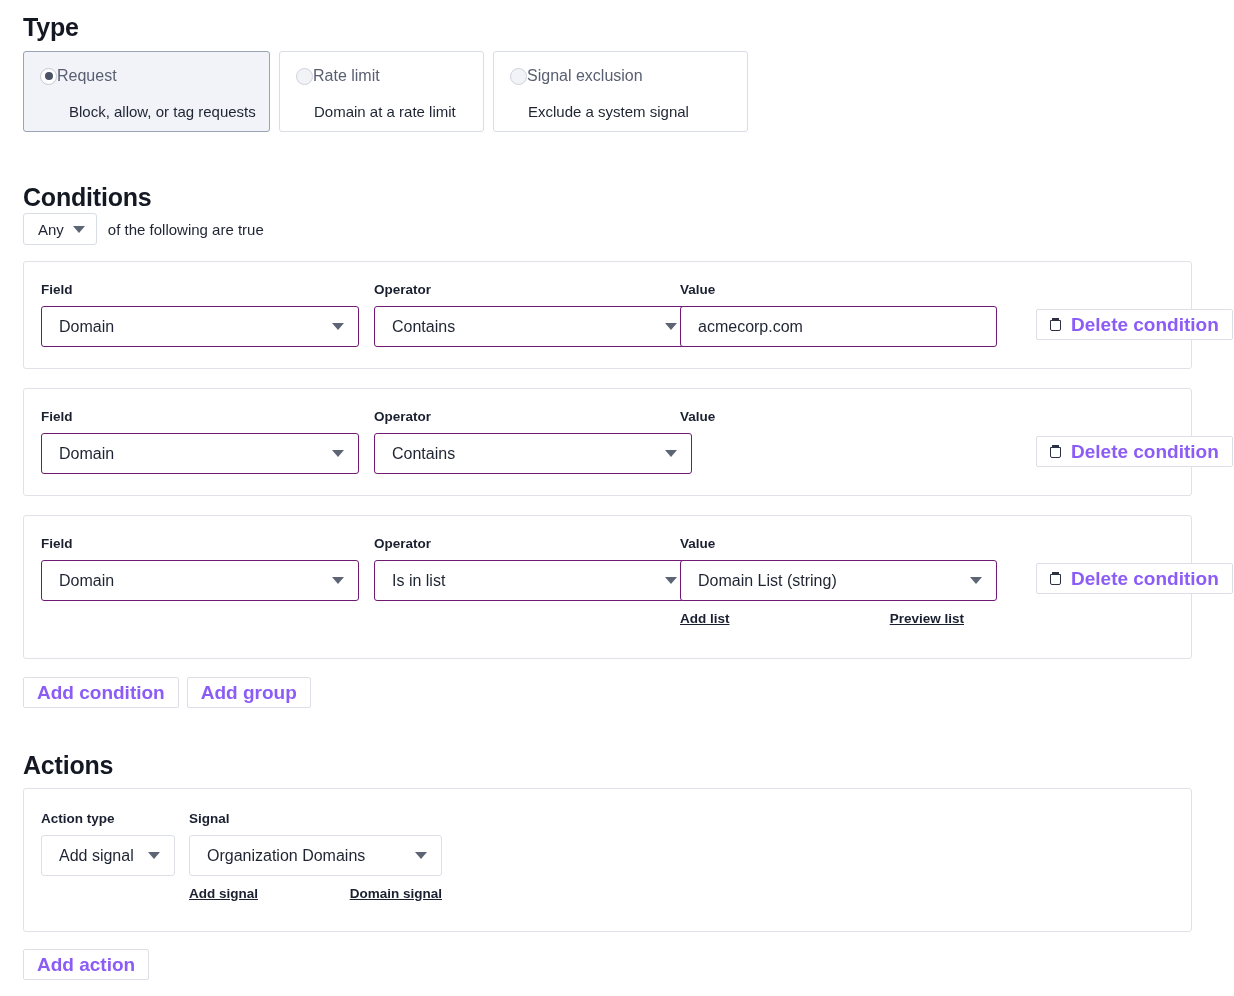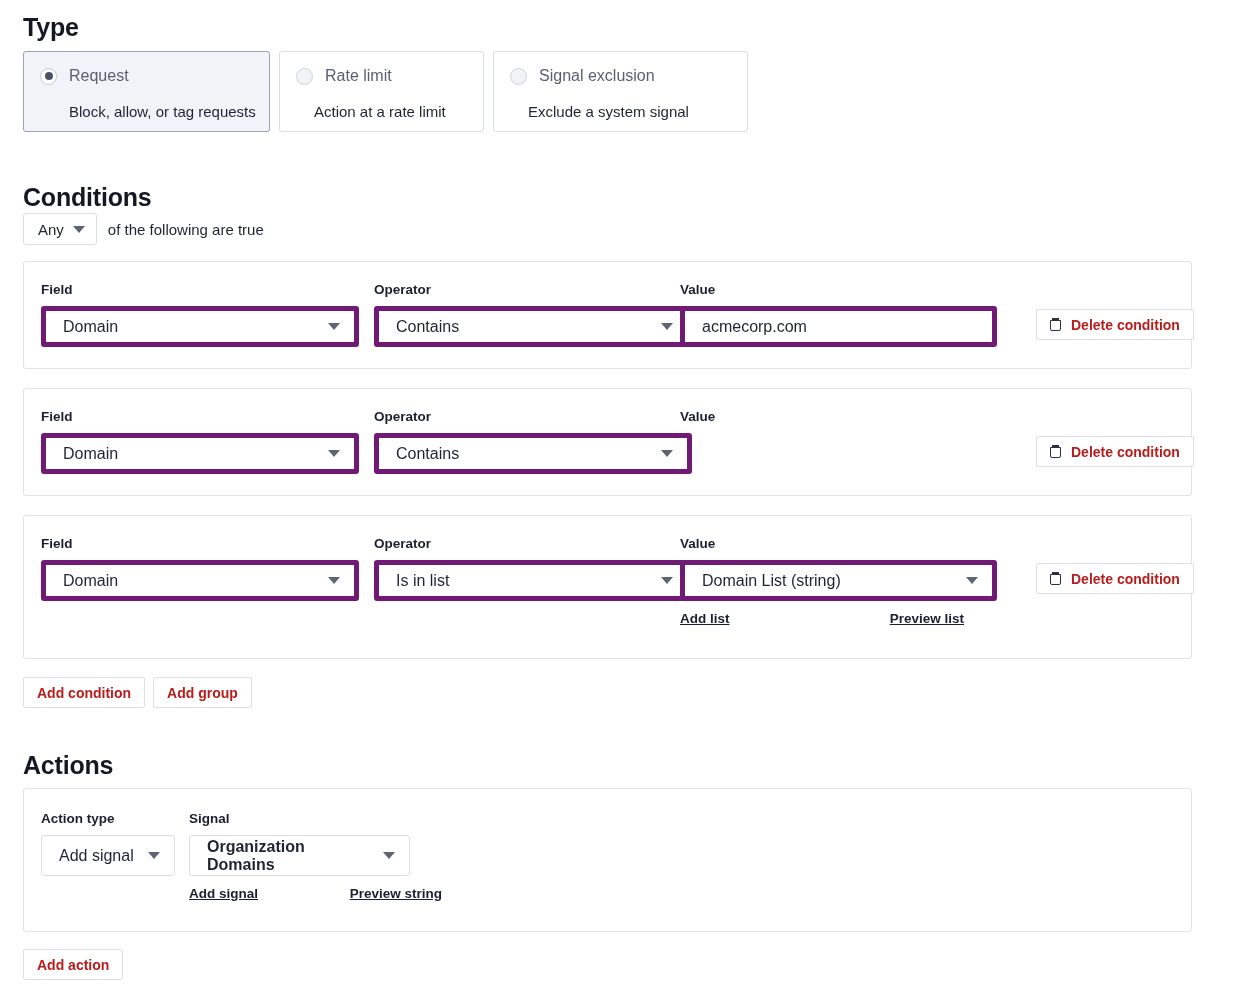--- a/index.html
+++ b/index.html
@@ -48,21 +48,20 @@
     padding: 15px 18px 0 16px;
     cursor: pointer;
   }
   .type-card.selected {
     background: #f1f3f8;
     border-color: #9aa3b4;
   }
   .type-card .head {
     display: flex;
     align-items: center;
-    gap: 12px;
   }
   .radio {
     width: 17px;
     height: 17px;
     border-radius: 50%;
     border: 1px solid #cdd2dc;
     background: #f2f3f7;
     box-sizing: border-box;
     flex: none;
     position: relative;
@@ -162,21 +161,21 @@
   }
   .col-field { left: 17px; width: 318px; }
   .col-operator { left: 350px; width: 318px; }
   .col-value { left: 656px; width: 317px; }
   .col-delete { left: 1012px; top: 47px; }
 
   .select-box, .text-input {
     box-sizing: border-box;
     width: 100%;
     height: 41px;
-    border: 5px solid #701a75;
+    border: 1px solid #701a75;
     border-radius: 3px;
     background: #fff;
     display: flex;
     align-items: center;
     padding: 0 14px 0 17px;
     font-size: 16px;
     color: #1e2432;
   }
   .select-box { justify-content: space-between; cursor: pointer; }
   .text-input { cursor: text; }
@@ -200,23 +199,23 @@
     box-sizing: border-box;
     display: inline-flex;
     align-items: center;
     justify-content: center;
     gap: 10px;
     height: 31px;
     padding: 0 13px;
     border: 1px solid #dcdfe6;
     border-radius: 2px;
     background: #fff;
-    font-size: 14px;
+    font-size: 19px;
     font-weight: bold;
-    color: #b91c1c;
+    color: #8b5cf6;
     cursor: pointer;
     white-space: nowrap;
   }
   .trash {
     width: 11px; height: 13px;
     position: relative;
     flex: none;
   }
   .trash::before {
     content: "";
@@ -267,21 +266,21 @@
     border-radius: 3px;
     background: #fff;
     display: inline-flex;
     align-items: center;
     gap: 14px;
     padding: 0 14px 0 17px;
     font-size: 16px;
     color: #1e2432;
     cursor: pointer;
   }
-  .signal-select { width: 221px; justify-content: space-between; gap: 10px; font-weight: bold; }
+  .signal-select { width: 253px; justify-content: space-between; gap: 10px; }
   .act-links {
     position: relative;
     height: 20px;
     margin-top: 10px;
     width: 253px;
   }
   .add-action-btn {
     position: absolute;
     left: 23px;
     top: 949px;
@@ -301,21 +300,21 @@
         <span class="type-name">Request</span>
       </div>
       <div class="type-desc">Block, allow, or tag requests</div>
     </div>
 
     <div class="type-card card-w2">
       <div class="head">
         <span class="radio"></span>
         <span class="type-name">Rate limit</span>
       </div>
-      <div class="type-desc">Action at a rate limit</div>
+      <div class="type-desc">Domain at a rate limit</div>
     </div>
 
     <div class="type-card card-w3">
       <div class="head">
         <span class="radio"></span>
         <span class="type-name">Signal exclusion</span>
       </div>
       <div class="type-desc">Exclude a system signal</div>
     </div>
   </div>
@@ -445,21 +444,21 @@
       </div>
     </div>
     <div class="act-col act-signal">
       <div class="fieldlabel">Signal</div>
       <div class="auto-select signal-select">
         <span>Organization Domains</span>
         <span class="caret"></span>
       </div>
       <div class="act-links">
         <span class="link link-left">Add signal</span>
-        <span class="link" style="right:0;">Preview string</span>
+        <span class="link" style="right:0;">Domain signal</span>
       </div>
     </div>
   </div>
 
   <div class="btn add-action-btn">
     <span>Add action</span>
   </div>
 
 </div>
 

